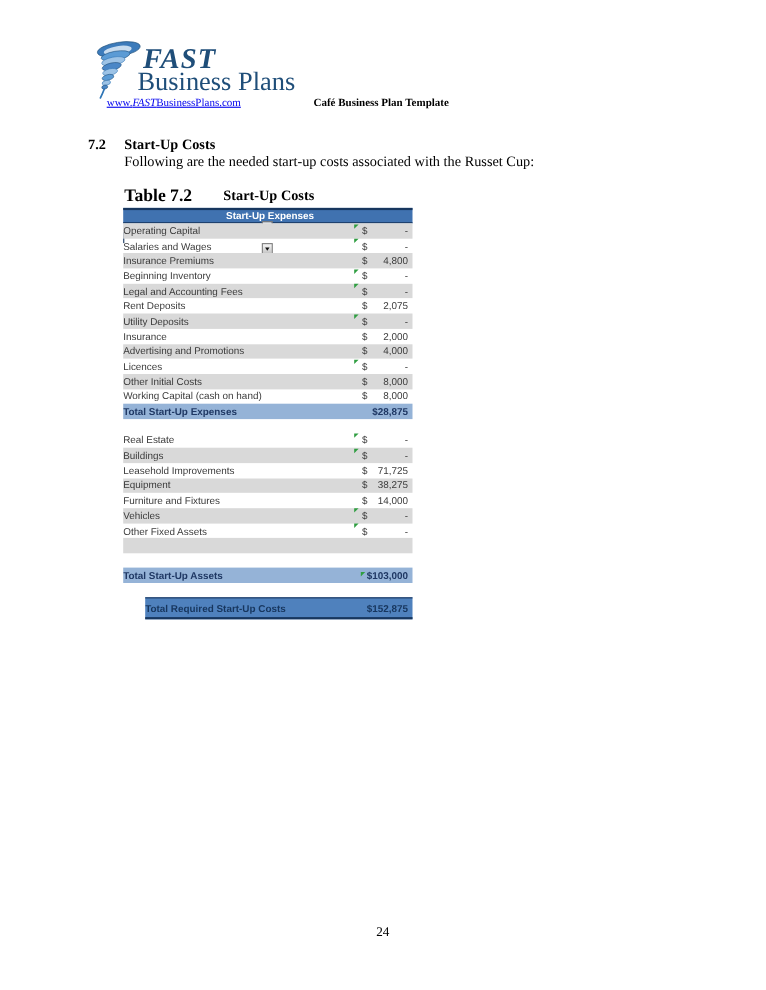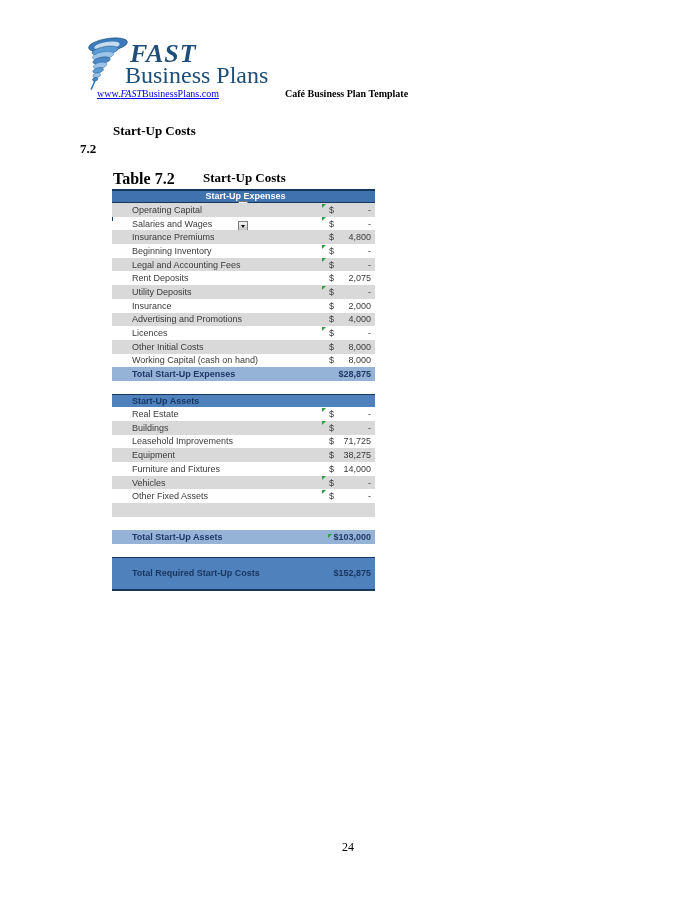--- a/index.html
+++ b/index.html
@@ -26,21 +26,21 @@
     position:absolute; left:97px; top:88px;
     font-size:10px; color:var(--link,#0000EE); text-decoration:underline; cursor:pointer;
   }
   .site-link .it { font-style:italic; }
   .doc-title {
     position:absolute; left:285px; top:88px;
     font-size:10px; font-weight:bold;
   }
 
   
-  .sec-num   { position:absolute; left:80px;  top:141px; font-size:13px; font-weight:bold; }
+  .sec-num   { position:absolute; left:80px;  top:123px; font-size:13px; font-weight:bold; }
   .sec-title { position:absolute; left:113px; top:123px; font-size:13px; font-weight:bold; }
   .sec-intro { position:absolute; left:113px; top:139px; font-size:13px; }
   .cap-label { position:absolute; left:113px; top:170px; font-size:16px; font-weight:bold; }
   .cap-title { position:absolute; left:203px; top:170px; font-size:13px; font-weight:bold; }
 
   
   .xl-table {
     position:absolute; left:112px; top:189px; width:263px;
     font-family:"Liberation Sans", sans-serif; font-size:9px; color:#3B3B3B;
   }
@@ -64,41 +64,41 @@
     border-top:3.5px solid #101010;
   }
   .th-amount {
     width:42px; align-self:stretch; display:flex; align-items:center;
     padding-left:3px; border-left:1px solid var(--navy,#17365E);
     font-weight:bold; white-space:nowrap;
   }
 
   .trow { display:flex; align-items:center; height:13.7px; position:relative; }
   .trow.shaded { background:var(--gray,#D9D9D9); }
-  .cl { flex:1; padding-left:20px; white-space:nowrap; overflow:hidden; }
+  .cl { flex:1; padding-left:0; white-space:nowrap; overflow:hidden; }
   .ca { width:53px; height:100%; position:relative; display:flex; align-items:center; }
   .cur { margin-left:7px; }
   .val { margin-left:auto; margin-right:4px; }
   .flag {
     position:absolute; left:0px; top:0.5px; width:0; height:0;
     border-top:4.5px solid var(--green,#2F9E41);
     border-right:4.5px solid transparent;
   }
   .flag-i {
     width:0; height:0; align-self:flex-start; margin-top:2px; margin-right:1px;
     border-top:4.5px solid var(--green,#2F9E41);
     border-right:4.5px solid transparent;
   }
 
   .total-light { background:var(--ltblue,#95B3D7); color:#1F3864; font-weight:600; height:14px; }
   .assets-hdr  { background:var(--mdblue,#4F81BD); color:#17365E; font-weight:600;
                  border-top:1px solid var(--navy,#17365E); }
   .grand       { background:var(--mdblue,#4F81BD); color:#17365E; font-weight:600;
                  border-top:1px solid var(--navy,#17365E);
-                 border-bottom:2.5px solid var(--navy,#17365E); height:34px; }
+                 border-bottom:2.5px solid var(--navy,#17365E); height:20px;margin-left:20px; }
   .tval { margin-left:auto; margin-right:4px; display:flex; align-items:center; }
 
   .gap1 { height:12.3px; }
   .gap2 { height:13px; }
 
   
   .page-num {
     position:absolute; left:0; top:840px; width:100%;
     text-align:center; font-size:12px;
   }
@@ -122,20 +122,21 @@
   </svg>
   <div class="logo-fast">FAST</div>
   <div class="logo-bp">Business Plans</div>
 
   <a class="site-link"><span>www.</span><span class="it">FAST</span><span>BusinessPlans.com</span></a>
 
   <div class="doc-title">Café Business Plan Template</div>
 
   <div class="sec-num">7.2</div>
   <div class="sec-title">Start-Up Costs</div>
+  <div class="sec-intro">Following are the needed start-up costs associated with the Russet Cup:</div>
 
   <div class="cap-label">Table 7.2</div>
   <div class="cap-title">Start-Up Costs</div>
 
   <div class="xl-table">
 
     <div class="thead">
       <div class="th-label">Start-Up Expenses</div>
       <div class="dd">
           <span class="dd-arrow"></span>
@@ -243,24 +244,20 @@
       <div class="cl">Total Start-Up Expenses</div>
       <div class="ca">
         <span class="tval">
             <span>$28,875</span>
           </span>
       </div>
     </div>
 
     <div class="gap1"></div>
 
-    <div class="trow assets-hdr">
-      <div class="cl">Start-Up Assets</div>
-      <div class="ca"></div>
-    </div>
 
     <div id="assets-rows">
         <div class="trow">
           <div class="cl">Real Estate</div>
           <div class="ca">
             <span class="flag"></span>
             <span class="cur">$</span>
             <span class="val">-</span>
           </div>
         </div>

